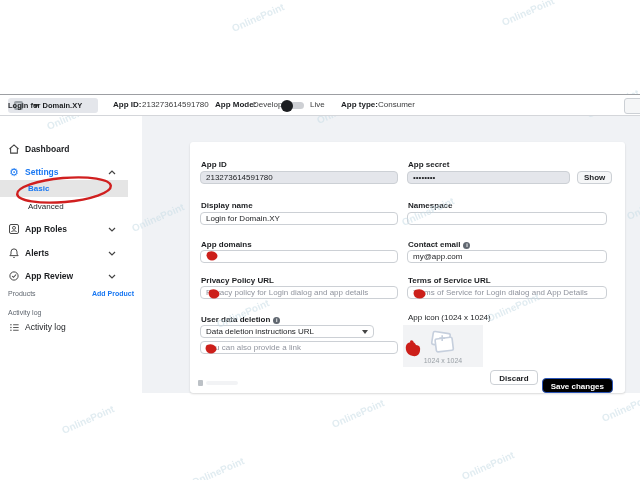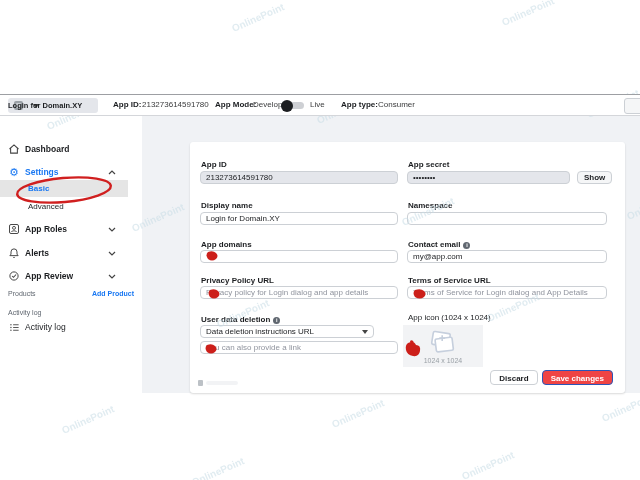--- a/index.html
+++ b/index.html
@@ -42,21 +42,21 @@
   .lbl{position:absolute;font-size:8px;font-weight:bold;color:#1c1e21;white-space:nowrap;}
   .inp{position:absolute;height:13px;border:1px solid #ccd0d5;border-radius:4px;background:#fff;
        font-size:8px;padding:0 5px;color:#1c1e21;box-sizing:border-box;outline:none;
        font-family:"Liberation Sans","DejaVu Sans",sans-serif;}
   .inp::placeholder{color:#90949e;}
   .inp.dis{background:#e4e6eb;}
   .selectbox{position:absolute;height:13px;border:1px solid #ccd0d5;border-radius:4px;background:#fff;
        font-size:8px;line-height:12px;padding:0 5px;box-sizing:border-box;cursor:pointer;display:flex;align-items:center;justify-content:space-between;}
   .btn{font-size:8px;font-weight:bold;border-radius:4px;height:15px;line-height:15px;padding:0 8px;cursor:pointer;box-sizing:border-box;}
   .btn-discard{background:#fff;border:1px solid #ccd0d5;color:#1c1e21;}
-  .btn-save{background:#ef4444;border:1px solid #2b55b8;color:#fff;}
+  .btn-save{background:#000000;border:1px solid #2b55b8;color:#fff;margin-top:8px;}
   .info{display:inline-block;width:7px;height:7px;border-radius:50%;background:#606770;color:#fff;
         font-size:5.5px;line-height:7px;text-align:center;font-weight:bold;margin-left:3px;vertical-align:0px;}
   .info:before{content:"i";}
   .upload{position:absolute;left:213px;top:183px;width:80px;height:42px;background:#f2f3f5;
           display:flex;flex-direction:column;align-items:center;justify-content:flex-end;cursor:pointer;}
   .upload .sz{font-size:7px;color:#9aa0a6;margin-bottom:3px;}
   .show-btn{position:absolute;font-size:8px;font-weight:bold;border:1px solid #ccd0d5;border-radius:4px;
             background:#f5f6f7;height:13px;line-height:12px;padding:0 6px;cursor:pointer;box-sizing:border-box;}
   .trunc{position:absolute;left:8px;top:238px;opacity:.4;display:flex;align-items:center;gap:3px;}
   .trunc .d{width:5px;height:6px;background:#5a6672;border-radius:1px;}

